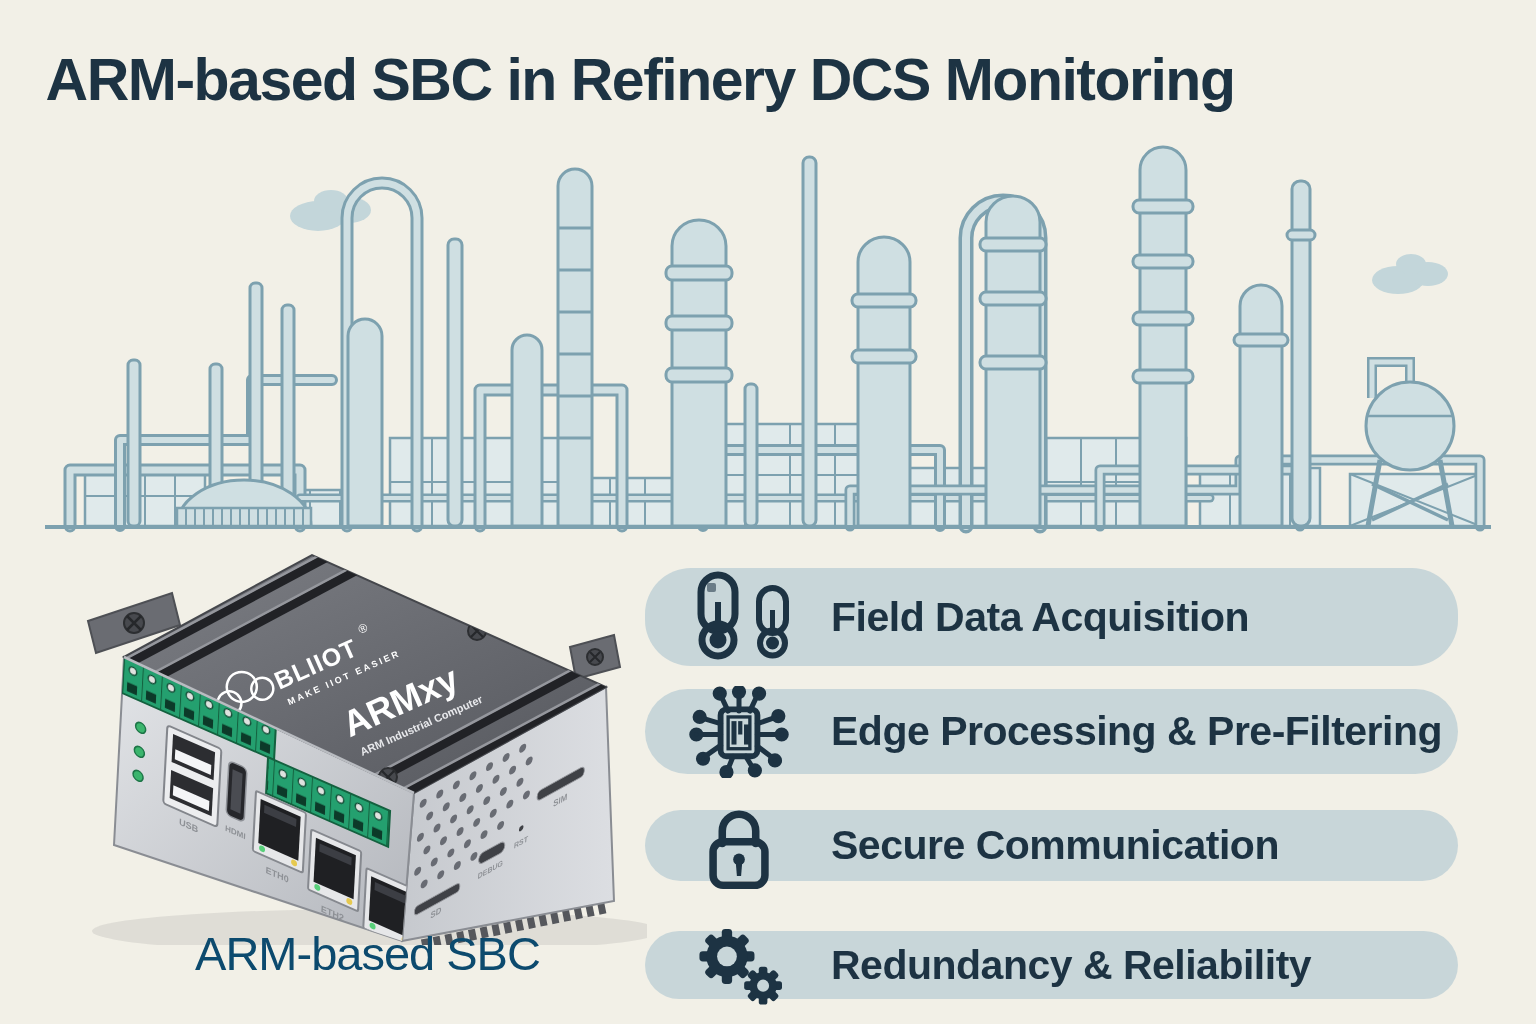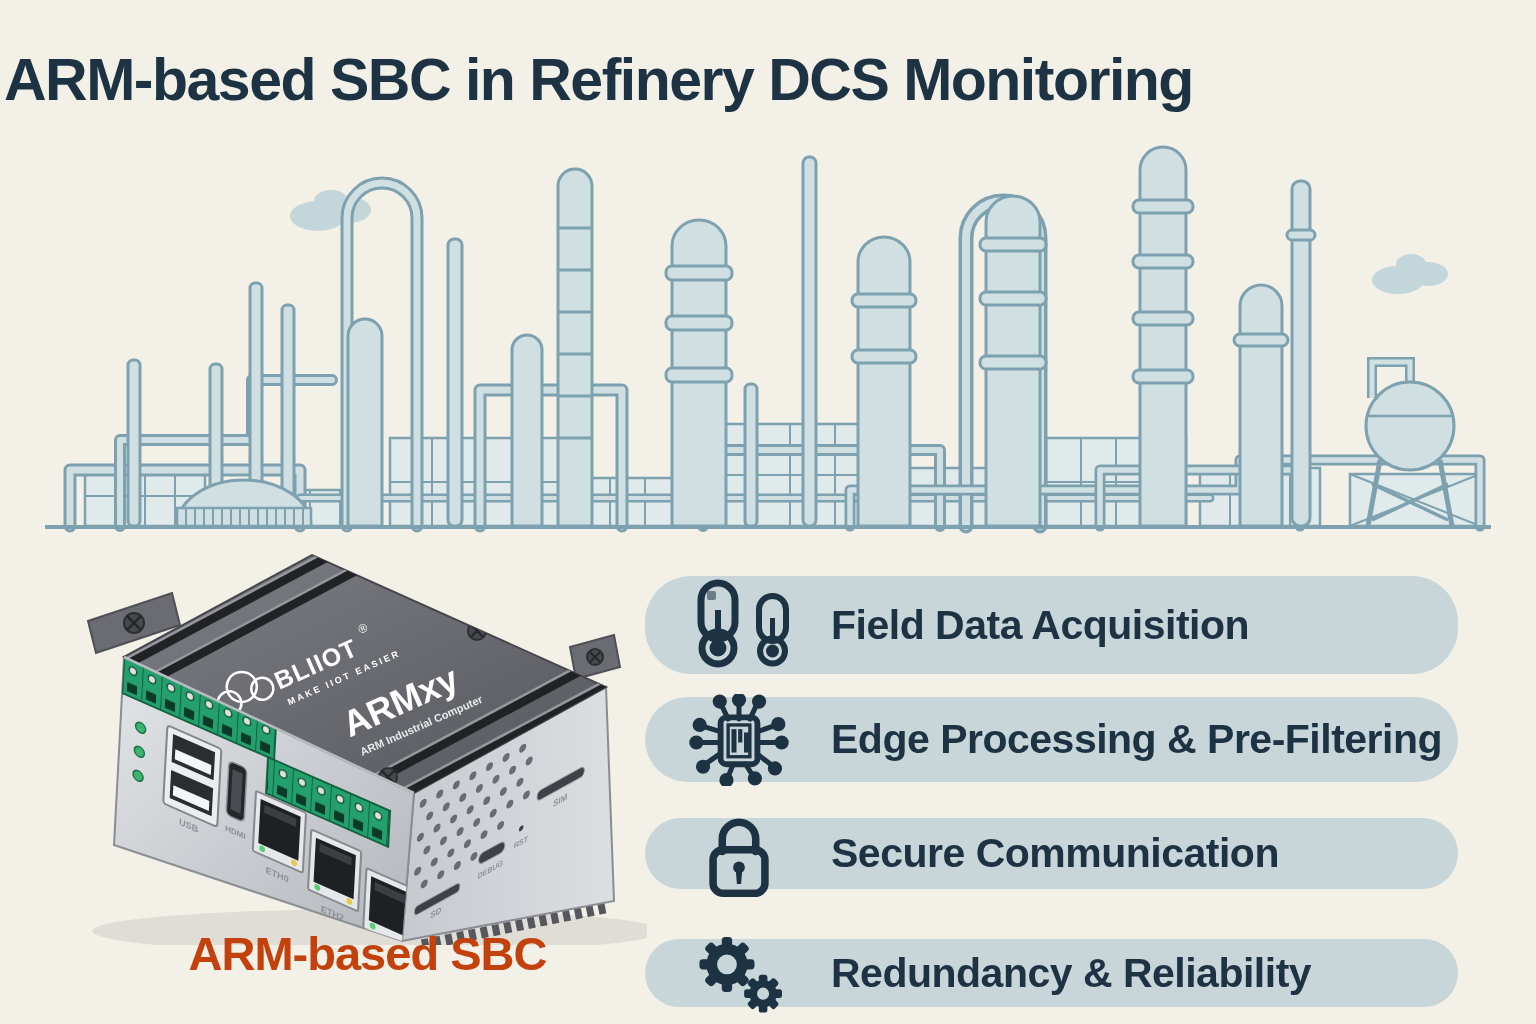--- a/index.html
+++ b/index.html
@@ -1,26 +1,26 @@
 <!DOCTYPE html>
 <html><head>
 <meta charset="utf-8">
 <style>
   html,body{margin:0;padding:0;background:#f2f0e7;}
   .stage{position:relative;width:1536px;height:1024px;background:#f2f0e7;overflow:hidden;
          font-family:"Liberation Sans",sans-serif;}
-  .title{position:absolute;top:46px;left:4px;width:1256px;text-align:left;
+  .title{position:absolute;top:46px;left:12px;width:1256px;text-align:center;
          font-size:59px;font-weight:700;letter-spacing:-1.5px;color:#1d3343;}
   .skyline{position:absolute;top:138px;left:0;}
   .device{position:absolute;top:545px;left:82px;}
   .device-caption{position:absolute;top:926px;left:85px;width:565px;text-align:center;
-         font-size:47px;font-weight:700;letter-spacing:-1px;color:#c2410c;}
+         font-size:47px;font-weight:400;letter-spacing:-1px;color:#0c4a6e;}
   .features{position:absolute;top:0;left:645px;width:813px;height:1024px;}
   .pill{position:absolute;left:0;width:813px;background:#c8d6d9;border-radius:46px;
-        display:flex;align-items:center;padding-left:28px;box-sizing:border-box;gap:26px;margin-top:8px;}
+        display:flex;align-items:center;padding-left:28px;box-sizing:border-box;gap:26px;}
   .pill-1{top:568px;height:98px;}
   .pill-2{top:689px;height:85px;}
   .pill-3{top:810px;height:71px;}
   .pill-4{top:931px;height:68px;}
   .pill .label{font-size:41px;font-weight:700;letter-spacing:-0.5px;color:#1d3343;white-space:nowrap;}
   .icon-box{width:132px;display:flex;justify-content:center;align-items:center;flex:0 0 132px;}
 </style>
 </head>
 <body>
 

